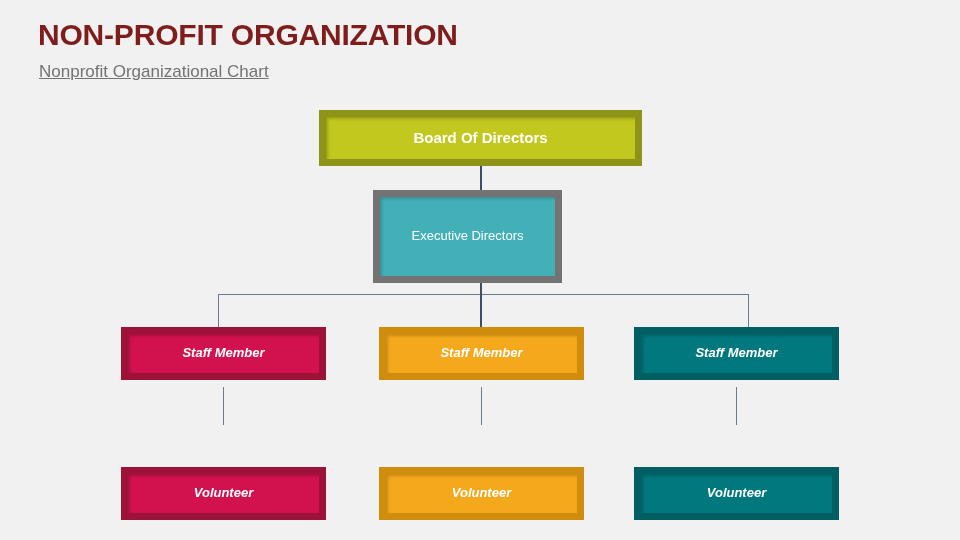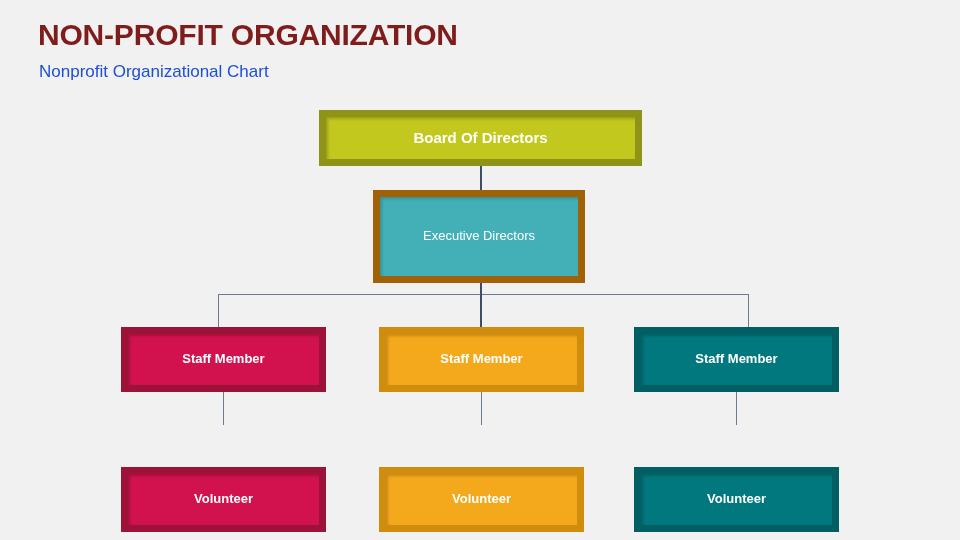--- a/index.html
+++ b/index.html
@@ -30,22 +30,23 @@
     color: #7f1d1d;
     letter-spacing: -0.2px;
     white-space: nowrap;
   }
   .subtitle {
     position: absolute;
     left: 39px;
     top: 62px;
     font-size: 17px;
     font-weight: normal;
-    color: #1d4ed8;
+    color: #737373;
     white-space: nowrap;
+    text-decoration: underline;
   }
 
   
   .line {
     position: absolute;
     background: #3d4e66;
   }
   .line-v { width: 2px; }
   .line-h { height: 1px; background: #6d7b8e; }
   .line-thin { width: 1px; background: #6d7b8e; }
@@ -90,32 +91,32 @@
   #node-board .inner {
     background: #c2c81e;
     box-shadow: inset 2px 2px 3px rgba(0,0,0,0.20);
   }
   #node-board .label { font-size: 15px; }
 
   
   #node-exec {
     left: 373px;
     top: 190px;
-    width: 212px;
+    width: 189px;
     height: 93px;
-    background: #a16207;
+    background: #737373;
   }
   #node-exec .inner {
     background: #43b0b8;
     box-shadow: inset 2px 2px 3px rgba(0,0,0,0.18);
   }
   #node-exec .label { font-size: 13px; font-weight: normal; }
 
   
-  .row-node { width: 205px; height: 65px; }
+  .row-node { width: 205px; height: 53px; font-style: italic; }
   .row-node .label { font-size: 13px; }
   .row-staff  { top: 327px; }
   .row-vol    { top: 425px; margin-top: 42px; }
   .col-left   { left: 121px; }
   .col-mid    { left: 379px; }
   .col-right  { left: 634px; }
 
   .theme-crimson { background: #9c1239; }
   .theme-crimson .inner {
     background: #d2124e;

